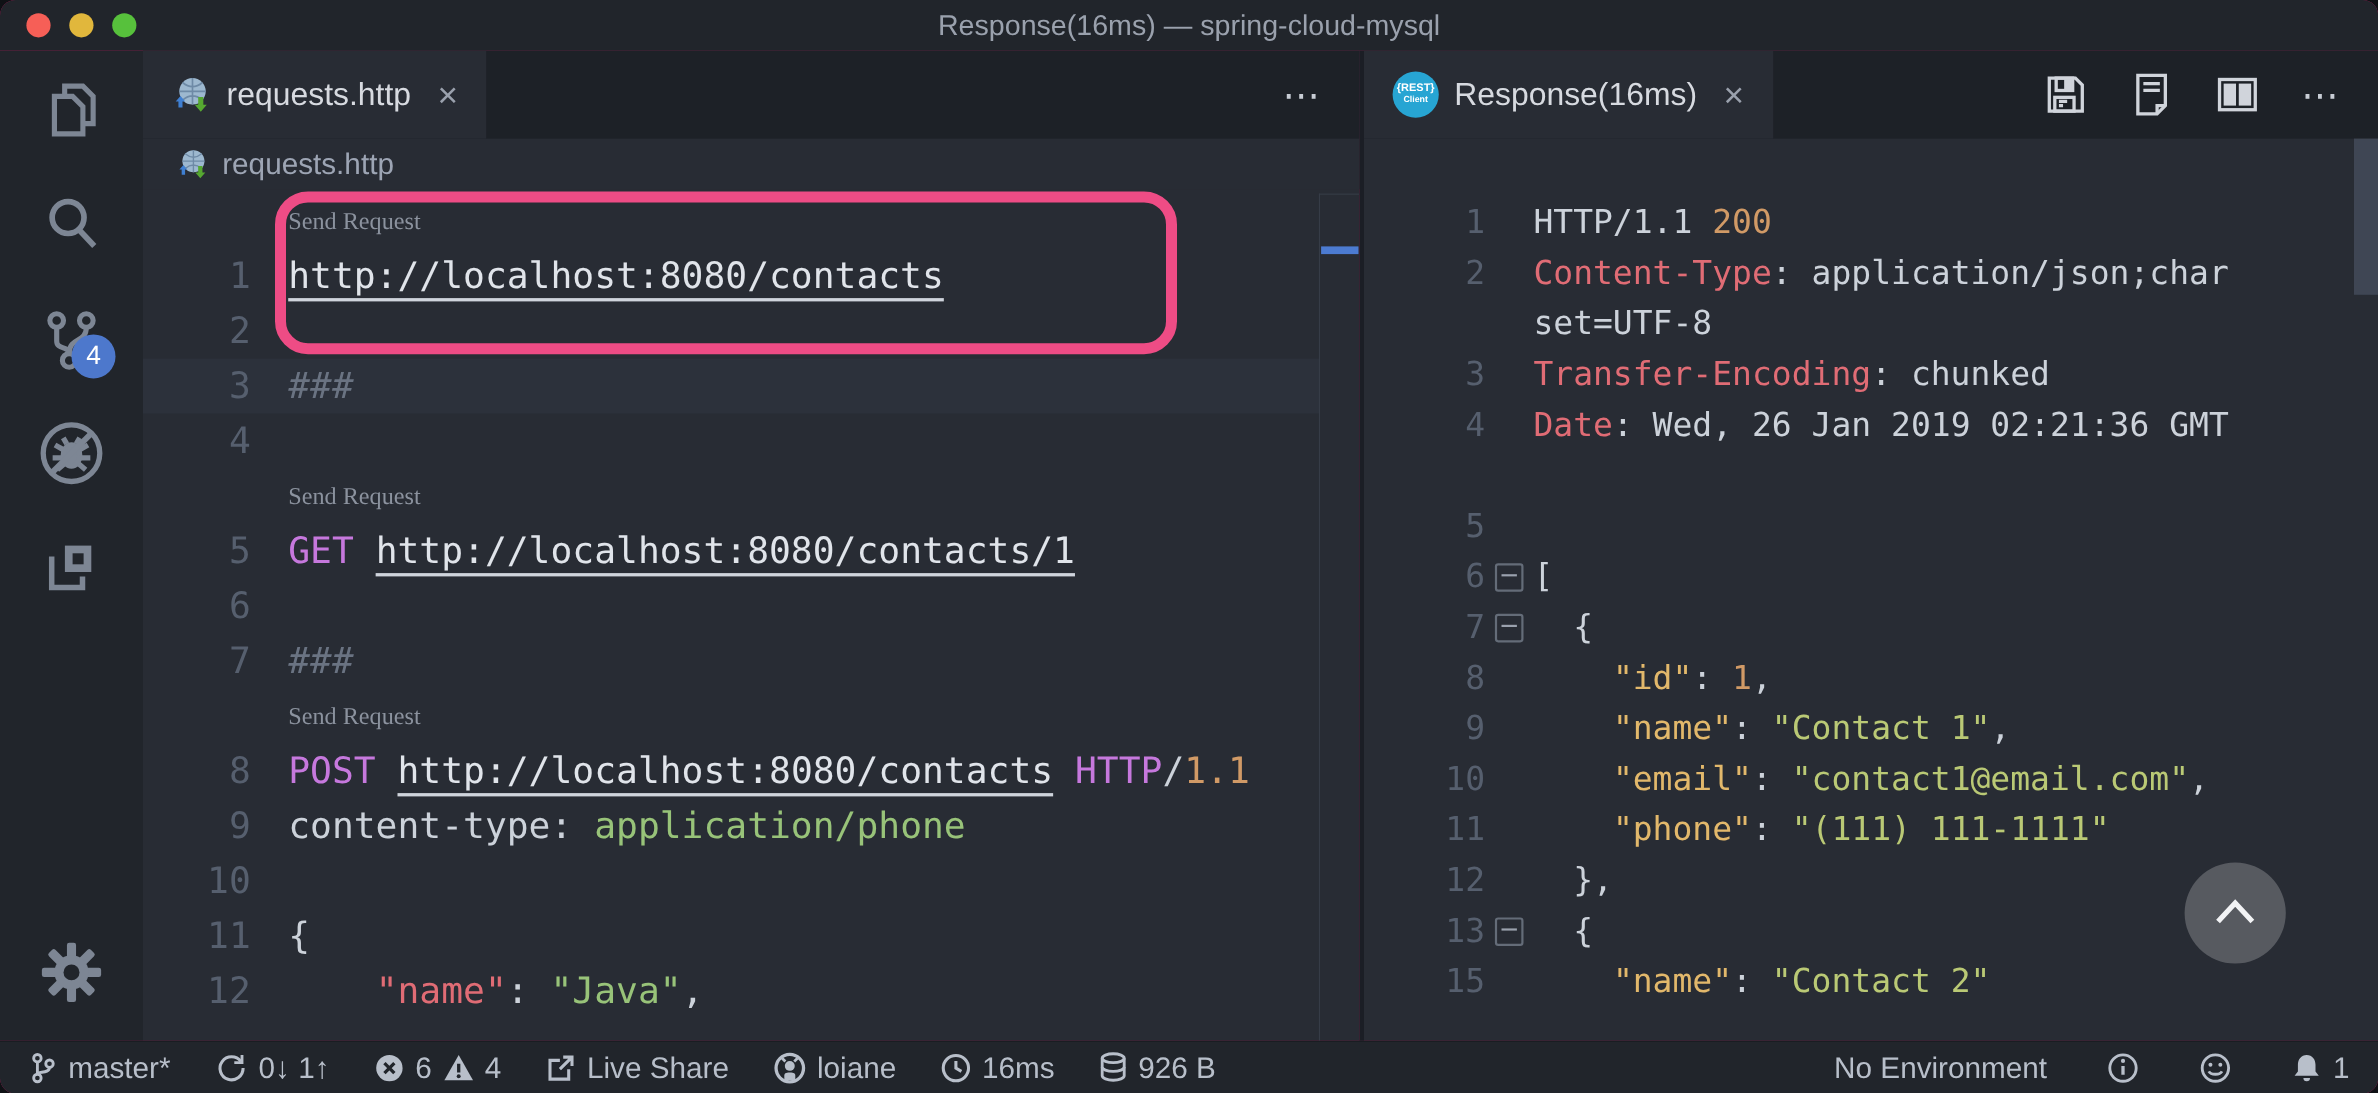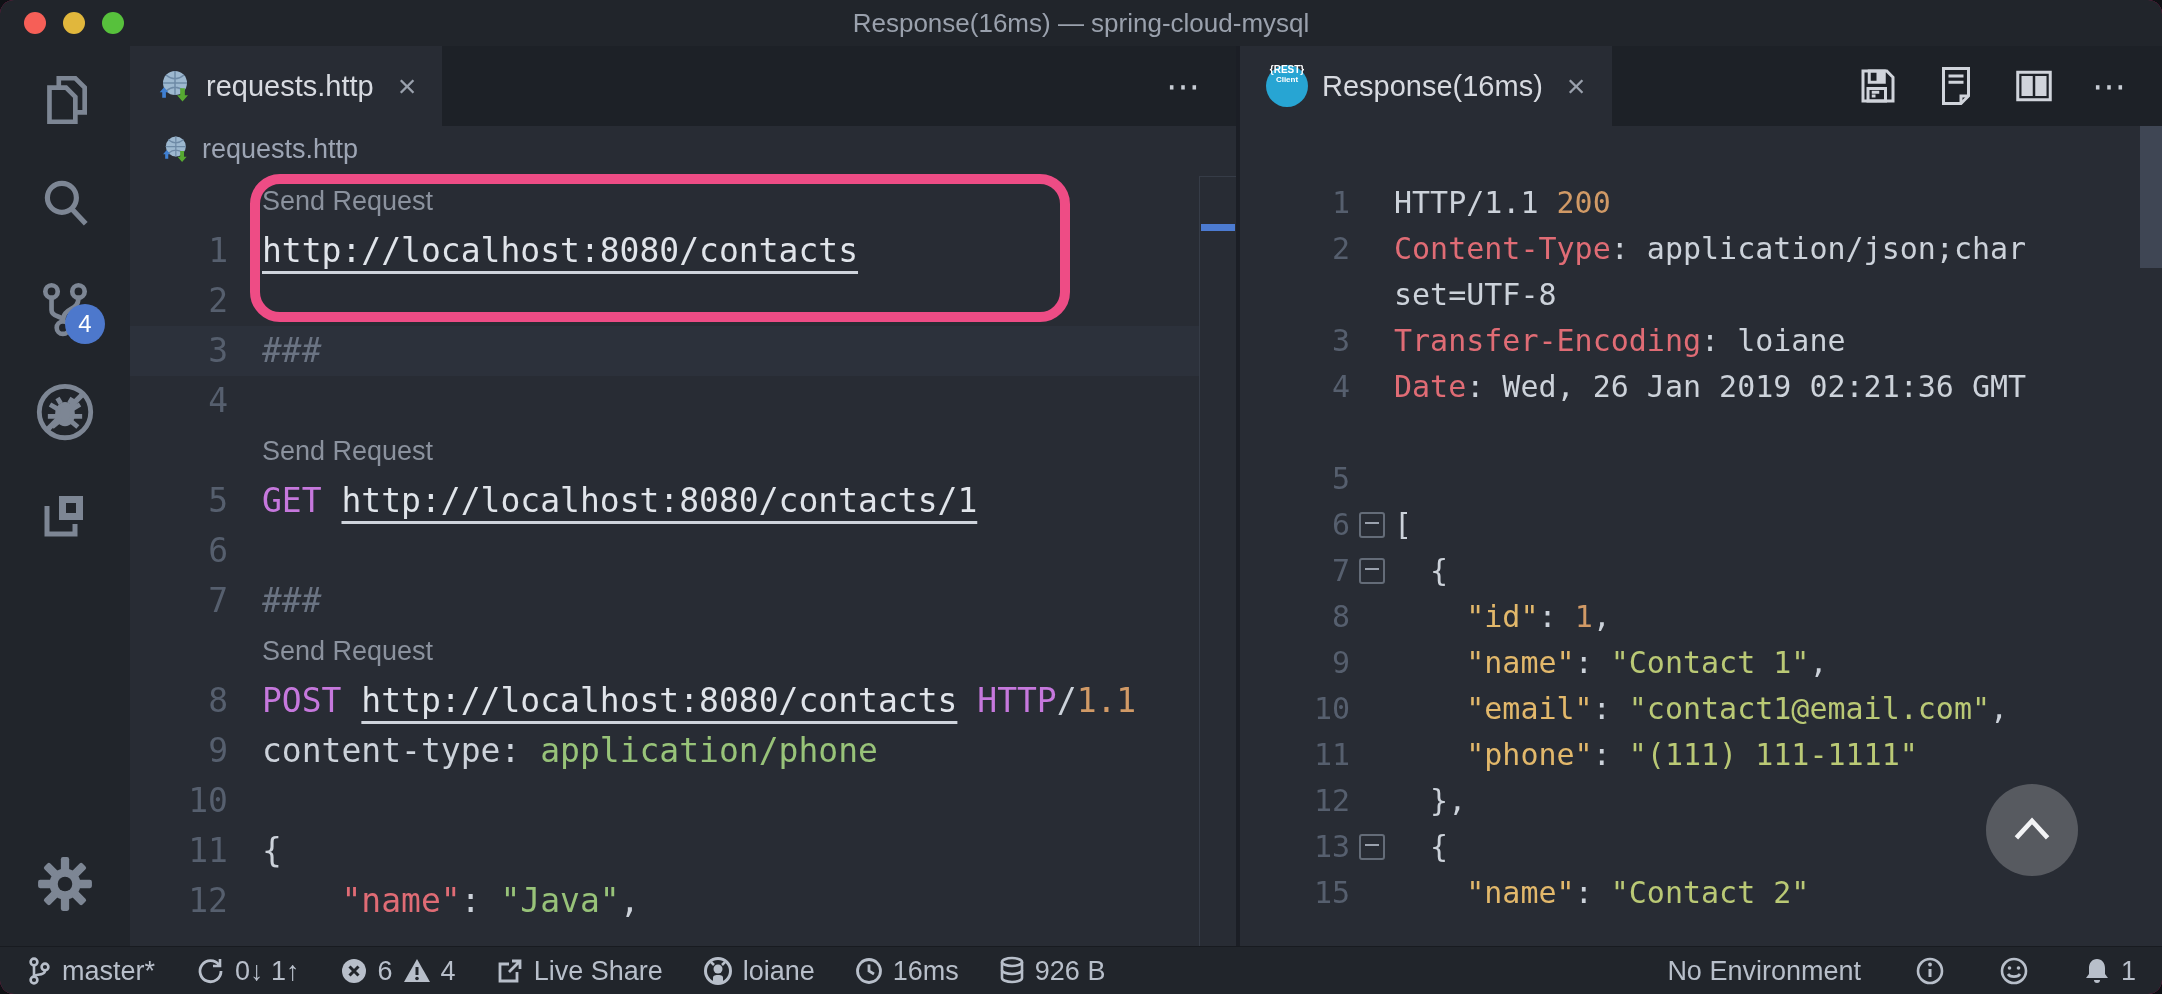--- a/index.html
+++ b/index.html
@@ -36,41 +36,41 @@
   .code-right{font-size:30px;padding-top:54px;}
   .code-right .row{height:46px;line-height:46px;display:flex;white-space:pre;}
   .gutter{width:98px;flex:none;text-align:right;color:#565f6e;user-select:none;}
   .code-right .gutter{width:110px;}
   .foldcell{width:44px;flex:none;display:flex;align-items:center;justify-content:center;}
   .foldbox{width:22px;height:22px;border:2px solid #646c78;border-radius:3px;position:relative;}
   .foldbox::after{content:"";position:absolute;left:4px;right:4px;top:8px;height:2px;background:#9aa1ad;}
   .codetext{padding-left:34px;}
   .code-right .codetext{padding-left:0;}
   .row.current{background:#2c313b;}
-  .lens-row .lens{padding-left:34px;font-family:Liberation Sans, sans-serif;font-size:27px;color:#8b929e;}
+  .lens-row .lens{padding-left:34px;font-family:Liberation Serif, serif;font-size:22px;color:#8b929e;}
   .seg-plain{color:#ccd2da;}
   .seg-url{color:#e0e4ea;text-decoration:underline;text-decoration-thickness:2.5px;text-underline-offset:9px;text-decoration-color:#cfd4dc;}
   .seg-kw{color:#c678dd;text-align:right;}
   .seg-num{color:#d19a66;}
   .seg-str{color:#98c379;}
   .seg-key_red{color:#e06c75;}
   .seg-comment{color:#6a7382;font-style:italic;}
   .seg-hdr{color:#e06c75;}
   .seg-key_gold{color:#e2b86b;}
   .seg-strv{color:#bac975;}
   
   .annotation{position:absolute;left:120px;top:128px;width:800px;height:128px;border:10px solid #ee4c85;border-radius:30px;z-index:5;pointer-events:none;}
   .ruler{position:absolute;right:0;top:130px;bottom:0;width:36px;border-left:1px solid #363c47;border-top:1px solid #363c47;}
   .ruler-marker{position:absolute;right:1px;top:47px;width:34px;height:7px;background:#4c7bd1;}
   .scrollthumb{position:absolute;right:0;top:80px;width:22px;height:142px;background:#3f4654;}
   .scrolltop-btn{position:absolute;left:746px;top:738px;width:92px;height:92px;border-radius:50%;background:rgba(90,93,99,.95);
                  display:flex;align-items:center;justify-content:center;cursor:pointer;z-index:6;}
   
   .rest-icon{width:42px;height:42px;border-radius:50%;background:#27a5d3;color:#fff;display:flex;flex-direction:column;
-             align-items:center;justify-content:flex-start;font-size:10px;line-height:10px;font-weight:bold;flex:none;}
+             align-items:center;justify-content:center;font-size:10px;line-height:10px;font-weight:bold;flex:none;}
   
   .statusbar{height:48px;background:#21252b;border-top:1px solid #181b20;display:flex;align-items:center;
              padding:0 26px;font-size:27px;color:#b8bfca;justify-content:space-between;}
   .sb-group{display:flex;align-items:center;gap:40px;}
   .sb-item{display:flex;align-items:center;gap:10px;cursor:pointer;white-space:nowrap;}
   .sb-item svg{flex:none;}
   svg{display:block;}
 </style>
 </head>
 <body>
@@ -220,21 +220,21 @@
             <rect x="17" y="8" width="9" height="16" fill="#d0d4db"></rect>
           </svg>
           <span class="dots">⋯</span>
         </div>
       </div>
 
       <div class="code code-right">
           <div class="row"><span class="gutter">1</span><span class="foldcell"></span><span class="codetext"><span class="seg-plain">HTTP/1.1 </span><span class="seg-num">200</span></span></div>
           <div class="row"><span class="gutter">2</span><span class="foldcell"></span><span class="codetext"><span class="seg-hdr">Content-Type</span><span class="seg-plain">: application/json;char</span></span></div>
           <div class="row"><span class="gutter"></span><span class="foldcell"></span><span class="codetext"><span class="seg-plain">set=UTF-8</span></span></div>
-          <div class="row"><span class="gutter">3</span><span class="foldcell"></span><span class="codetext"><span class="seg-hdr">Transfer-Encoding</span><span class="seg-plain">: loiane</span></span></div>
+          <div class="row"><span class="gutter">3</span><span class="foldcell"></span><span class="codetext"><span class="seg-hdr">Transfer-Encoding</span><span class="seg-plain">: chunked</span></span></div>
           <div class="row"><span class="gutter">4</span><span class="foldcell"></span><span class="codetext"><span class="seg-hdr">Date</span><span class="seg-plain">: Wed, 26 Jan 2019 02:21:36 GMT</span></span></div>
           <div class="row"><span class="gutter"></span><span class="foldcell"></span><span class="codetext"></span></div>
           <div class="row"><span class="gutter">5</span><span class="foldcell"></span><span class="codetext"></span></div>
           <div class="row"><span class="gutter">6</span><span class="foldcell"><span class="foldbox"></span></span><span class="codetext"><span class="seg-plain">[</span></span></div>
           <div class="row"><span class="gutter">7</span><span class="foldcell"><span class="foldbox"></span></span><span class="codetext"><span class="seg-plain">  {</span></span></div>
           <div class="row"><span class="gutter">8</span><span class="foldcell"></span><span class="codetext"><span class="seg-plain">    </span><span class="seg-key_gold">"id"</span><span class="seg-plain">: </span><span class="seg-num">1</span><span class="seg-plain">,</span></span></div>
           <div class="row"><span class="gutter">9</span><span class="foldcell"></span><span class="codetext"><span class="seg-plain">    </span><span class="seg-key_gold">"name"</span><span class="seg-plain">: </span><span class="seg-strv">"Contact 1"</span><span class="seg-plain">,</span></span></div>
           <div class="row"><span class="gutter">10</span><span class="foldcell"></span><span class="codetext"><span class="seg-plain">    </span><span class="seg-key_gold">"email"</span><span class="seg-plain">: </span><span class="seg-strv">"contact1@email.com"</span><span class="seg-plain">,</span></span></div>
           <div class="row"><span class="gutter">11</span><span class="foldcell"></span><span class="codetext"><span class="seg-plain">    </span><span class="seg-key_gold">"phone"</span><span class="seg-plain">: </span><span class="seg-strv">"(111) 111-1111"</span></span></div>
           <div class="row"><span class="gutter">12</span><span class="foldcell"></span><span class="codetext"><span class="seg-plain">  },</span></span></div>

